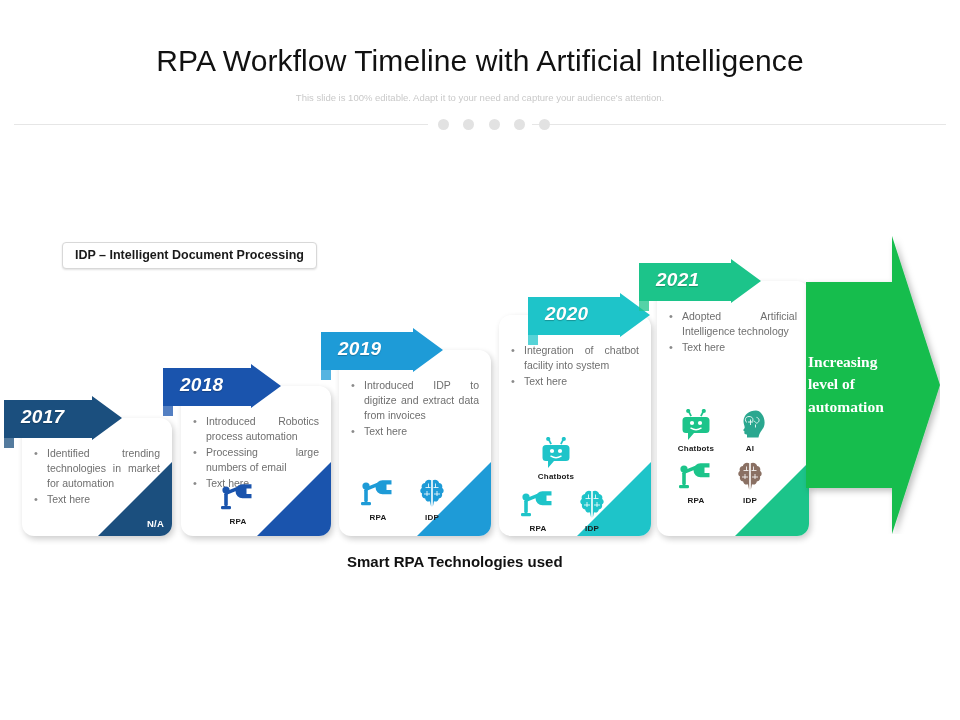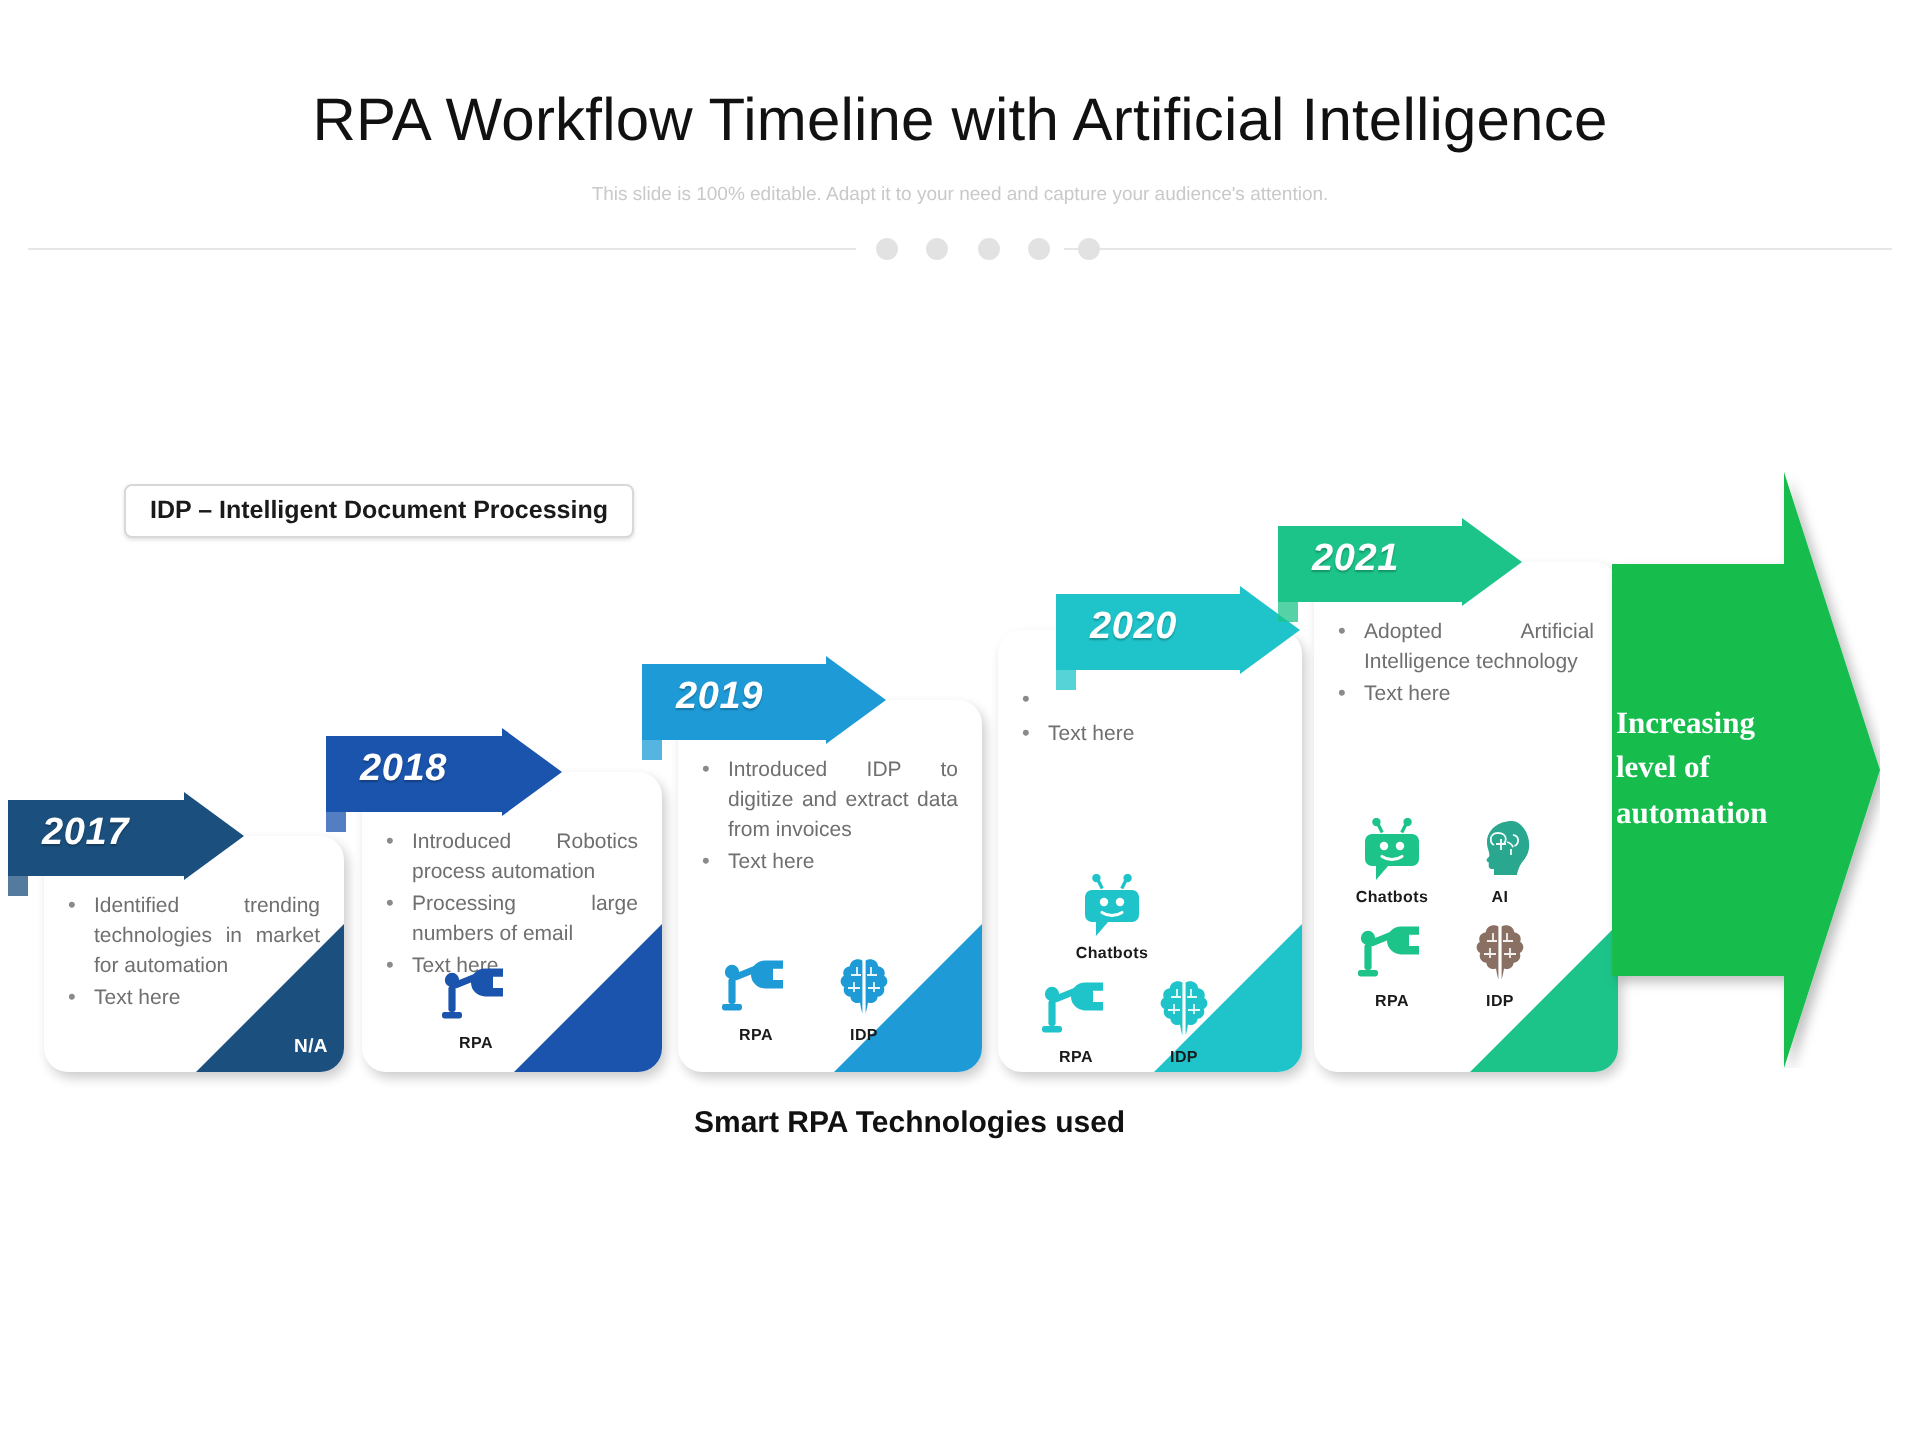--- a/index.html
+++ b/index.html
@@ -219,20 +219,21 @@
       </div>
       <div class="card" style="left: 499px; top: 315px; width: 152px; height: 221px;">
         <div class="corner">
           <svg width="74" height="74" viewBox="0 0 74 74">
             <path d="M74,0 L74,74 L0,74 Z" fill="#1ec4c9"></path>
           </svg>
         </div>
         <div class="bullets" style="top: 28px;">
           <div class="bullet">
             <span class="bdot">•</span>
+            <span class="btxt">Integration of chatbot facility into system</span>
           </div>
           <div class="bullet">
             <span class="bdot">•</span>
             <span class="btxt">Text here</span>
           </div>
         </div>
         <div class="techrow" style="top: 122px; left: 30px;">
           <div class="tech">
             <svg width="30" height="32" viewBox="0 0 30 32">
               <path d="M7.5,2 l2.6,5.2" stroke="#1ec4c9" stroke-width="1.7" fill="none"></path>

